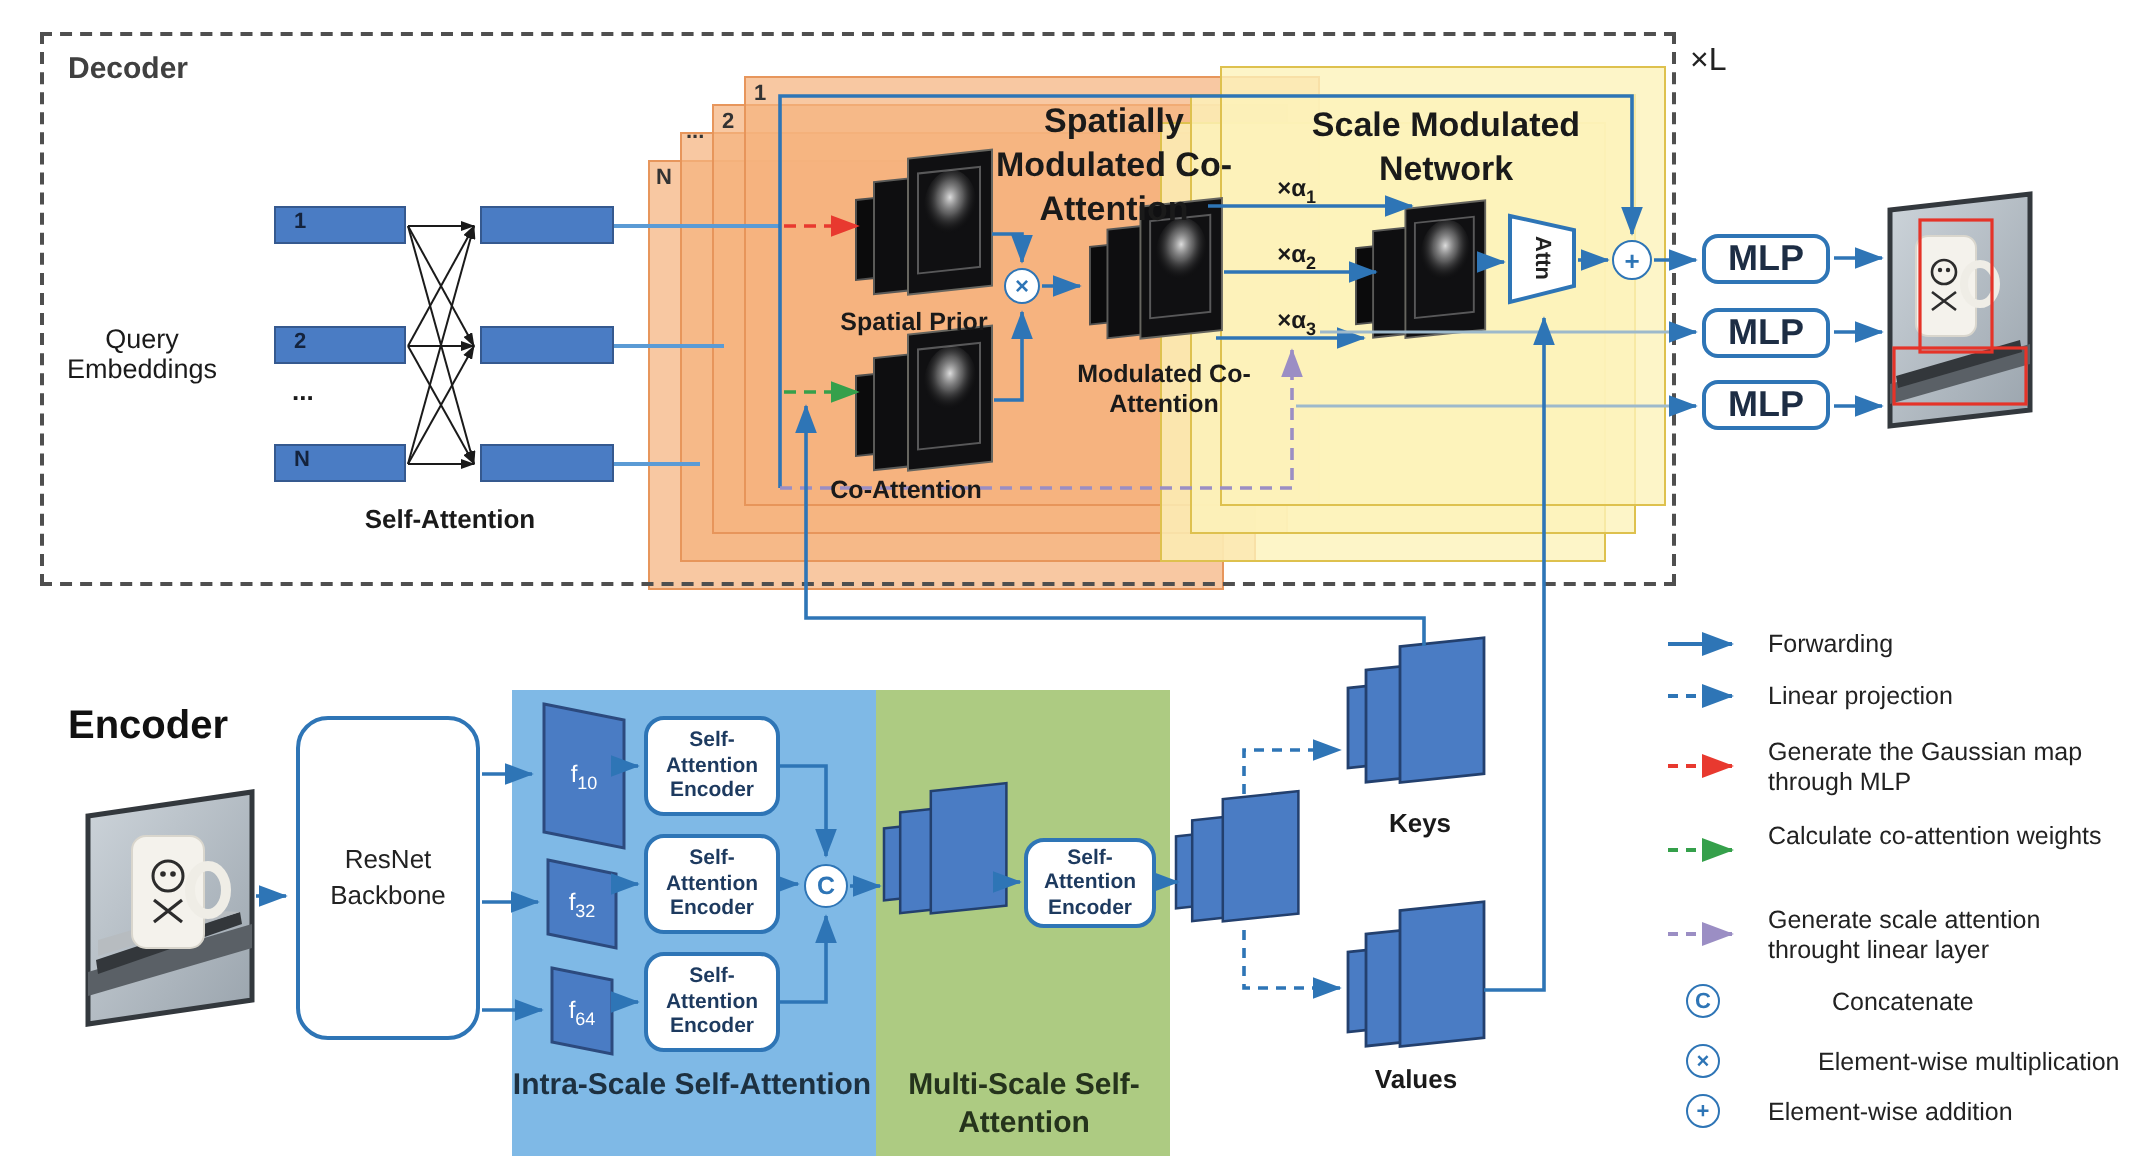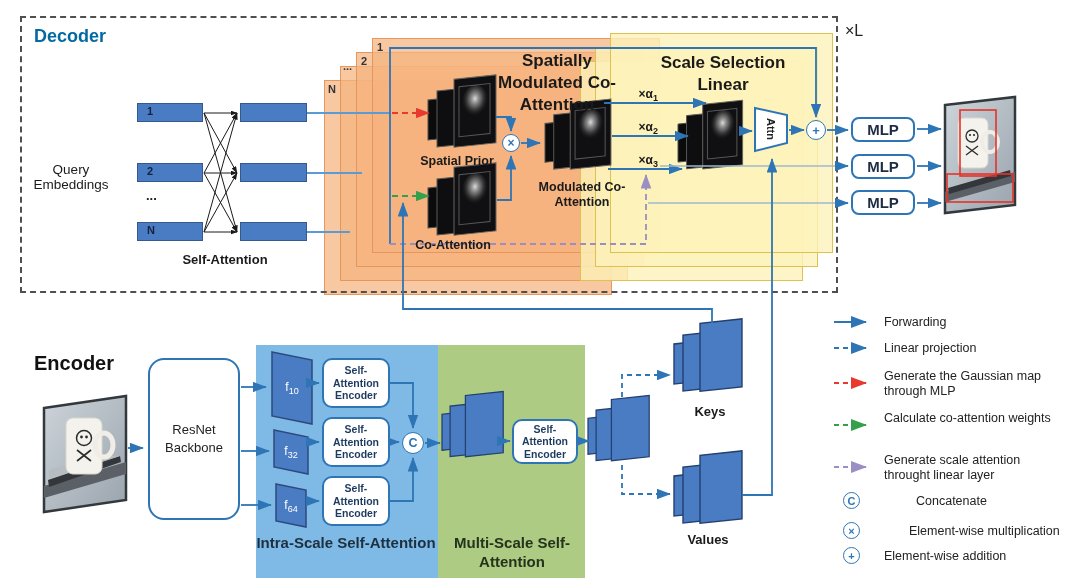--- a/index.html
+++ b/index.html
@@ -4,32 +4,32 @@
 <style>
   html,body{margin:0;padding:0;background:#fff;font-family:"Liberation Sans",sans-serif;}
   #stage{position:relative;width:1074px;height:583px;background:#fff;overflow:hidden;}
   .panel{position:absolute;box-sizing:border-box;}
   .panel.orange{background:rgba(245,179,126,0.72);border:1.5px solid rgba(230,148,88,0.95);}
   .panel.yellow{background:rgba(252,243,186,0.80);border:1.5px solid #DEC14E;}
   .region{position:absolute;}
   .dashed-border{position:absolute;border:2px dashed #4f4f4f;box-sizing:border-box;}
   svg{position:absolute;left:0;top:0;z-index:5;}
   .txt{position:absolute;z-index:10;color:#1a1a1a;}
-  .title{font-size:18px;font-weight:bold;color:#0369a1;}
+  .title{font-size:15px;font-weight:bold;color:#404040;}
   .center{text-align:center;}
   .qblock{position:absolute;z-index:10;background:#4A7CC4;border:1.5px solid #35598F;box-sizing:border-box;}
   .qblock span{display:block;font-size:11px;font-weight:bold;color:#14233D;padding:2px 0 0 9px;line-height:1;}
   .panel-num{position:absolute;z-index:10;font-size:11px;font-weight:bold;color:#333;}
   .blk-title{font-weight:bold;font-size:17px;line-height:1.3;color:#1a1a1a;}
   .map-lbl{font-weight:bold;font-size:12.5px;line-height:1.2;color:#1a1a1a;}
   .alpha-lbl{position:absolute;z-index:10;font-size:12px;font-weight:600;color:#1a1a1a;text-align:right;width:42px;}
   .alpha-lbl sub,.f-lbl sub{font-size:9px;}
   .circ{position:absolute;z-index:11;background:#fff;border:1.7px solid #2E75B6;border-radius:50%;display:flex;align-items:center;justify-content:center;color:#2E75B6;font-weight:bold;box-sizing:border-box;}
   .box{position:absolute;z-index:10;background:#fff;border:2px solid #2E75B6;box-sizing:border-box;display:flex;align-items:center;justify-content:center;text-align:center;}
-  .mlp{border-radius:8px;font-size:15px;font-weight:600;color:#1D2D44;}
+  .mlp{border-radius:8px;font-size:18px;font-weight:600;color:#1D2D44;}
   .sae{border-radius:10px;font-size:10.5px;line-height:1.2;color:#1D3A5F;font-weight:600;padding:2px;}
   .resnet{border-radius:16px;font-size:13px;color:#222;line-height:1.35;}
   .f-lbl{position:absolute;z-index:10;color:#fff;font-size:12px;text-align:center;}
   .attn-lbl{position:absolute;z-index:11;display:flex;align-items:center;justify-content:center;}
   .attn-lbl span{transform:rotate(90deg);font-size:11px;font-weight:bold;color:#222;}
   .region-lbl{position:absolute;z-index:10;font-size:15px;font-weight:bold;text-align:center;line-height:1.25;}
   .leg-lbl{position:absolute;z-index:10;font-size:12.5px;color:#222;line-height:1.16;width:185px;}
 </style>
 </head>
 <body>
@@ -229,21 +229,21 @@
   <div class="txt center" style="left:150px;top:252px;width:150px;font-size:13px;font-weight:600;">Self-Attention</div>
   <div class="panel-num" style="left:377px;top:41px;">1</div>
   <div class="panel-num" style="left:361px;top:55px;">2</div>
   <div class="panel-num" style="left:343px;top:60px;">...</div>
   <div class="panel-num" style="left:328px;top:83px;">N</div>
 
   <div class="txt center blk-title" style="left:492px;top:50px;width:130px;">Spatially Modulated Co-Attention</div>
   <div class="txt center map-lbl" style="left:402px;top:154px;width:110px;">Spatial Prior</div>
   <div class="txt center map-lbl" style="left:398px;top:238px;width:110px;">Co-Attention</div>
   <div class="txt center map-lbl" style="left:528px;top:180px;width:108px;">Modulated Co-Attention</div>
-  <div class="txt center blk-title" style="left:648px;top:52px;width:150px;">Scale Selection Linear</div>
+  <div class="txt center blk-title" style="left:648px;top:52px;width:150px;">Scale Modulated Network</div>
 
   <div class="alpha-lbl" style="left:616px;top:87px;"><span>×α</span><sub>1</sub></div>
   <div class="alpha-lbl" style="left:616px;top:120px;"><span>×α</span><sub>2</sub></div>
   <div class="alpha-lbl" style="left:616px;top:153px;"><span>×α</span><sub>3</sub></div>
 
   <div class="attn-lbl" style="left:756px;top:112px;width:30px;height:34px;">
       <span>Attn</span>
     </div>
 
   <div class="circ" style="left:502px;top:134px;width:18px;height:18px;font-size:12px;">

